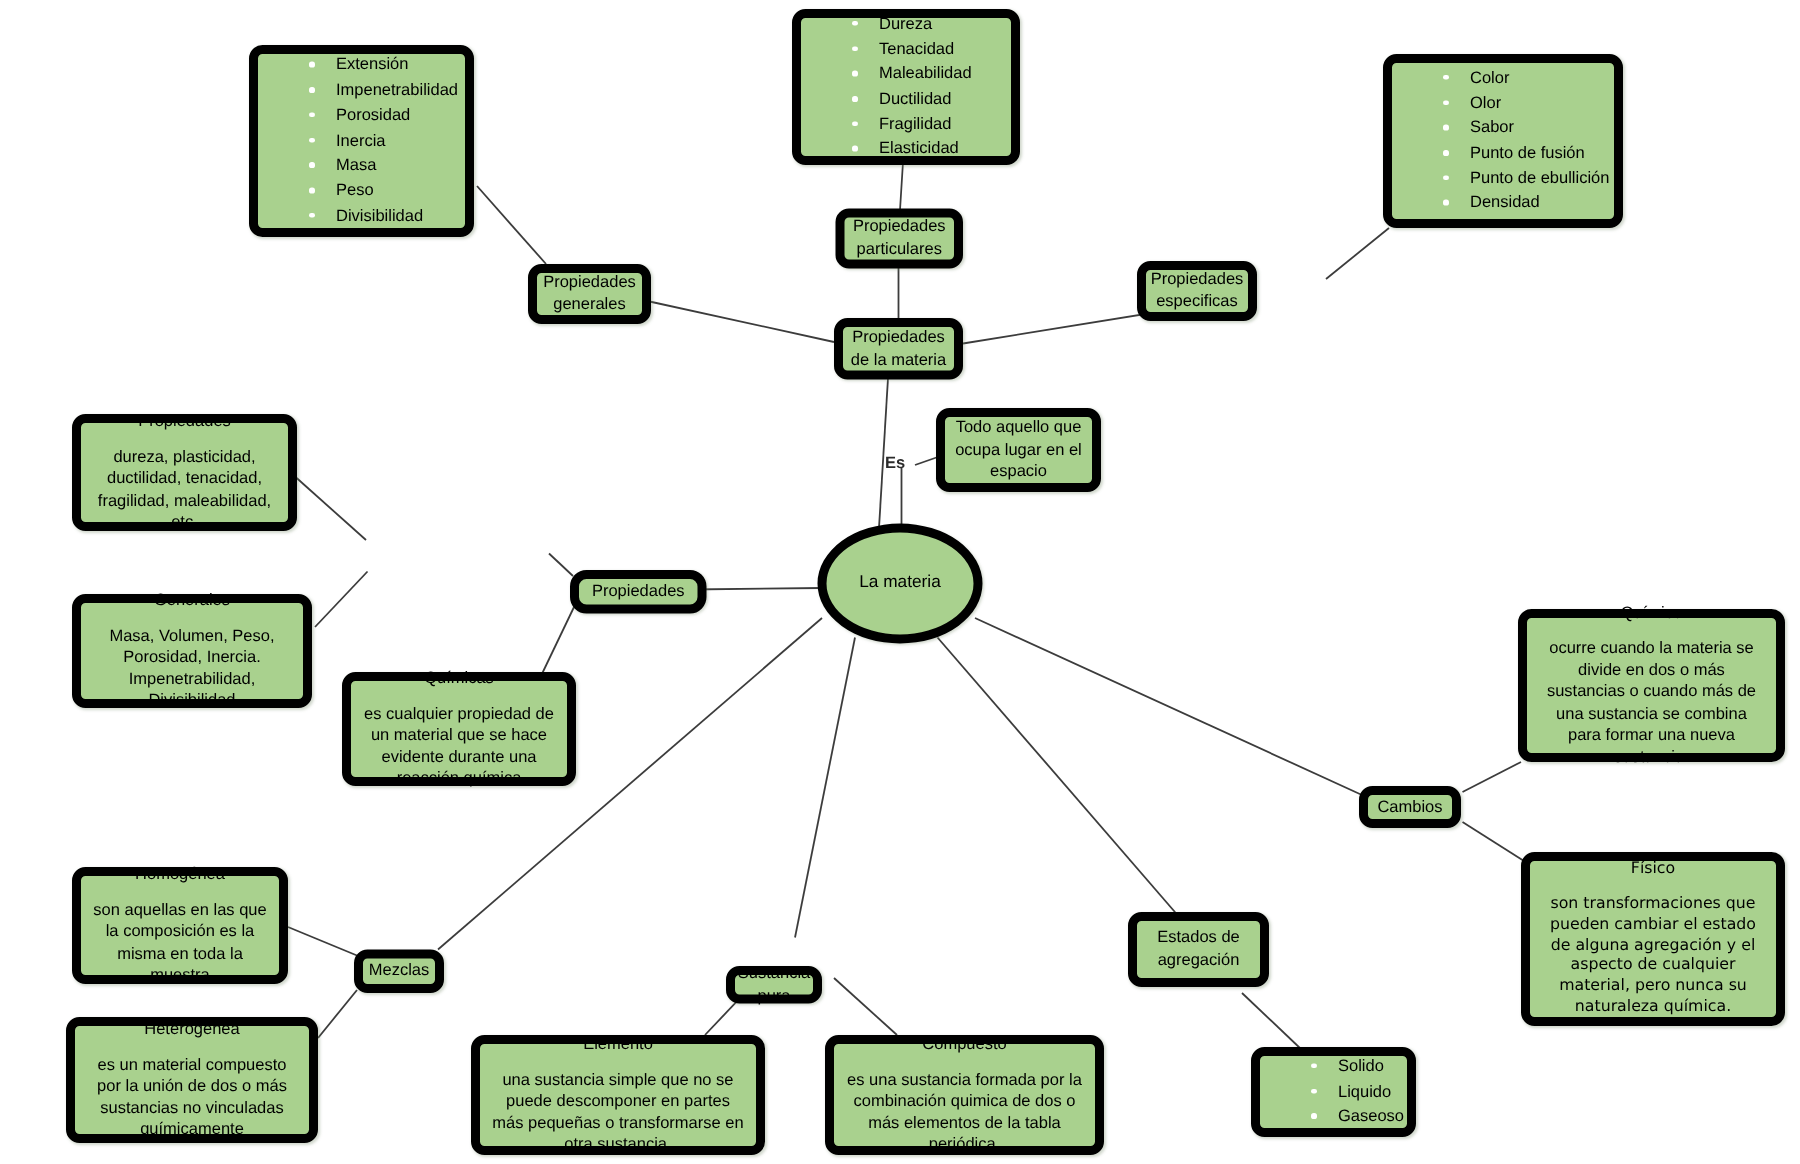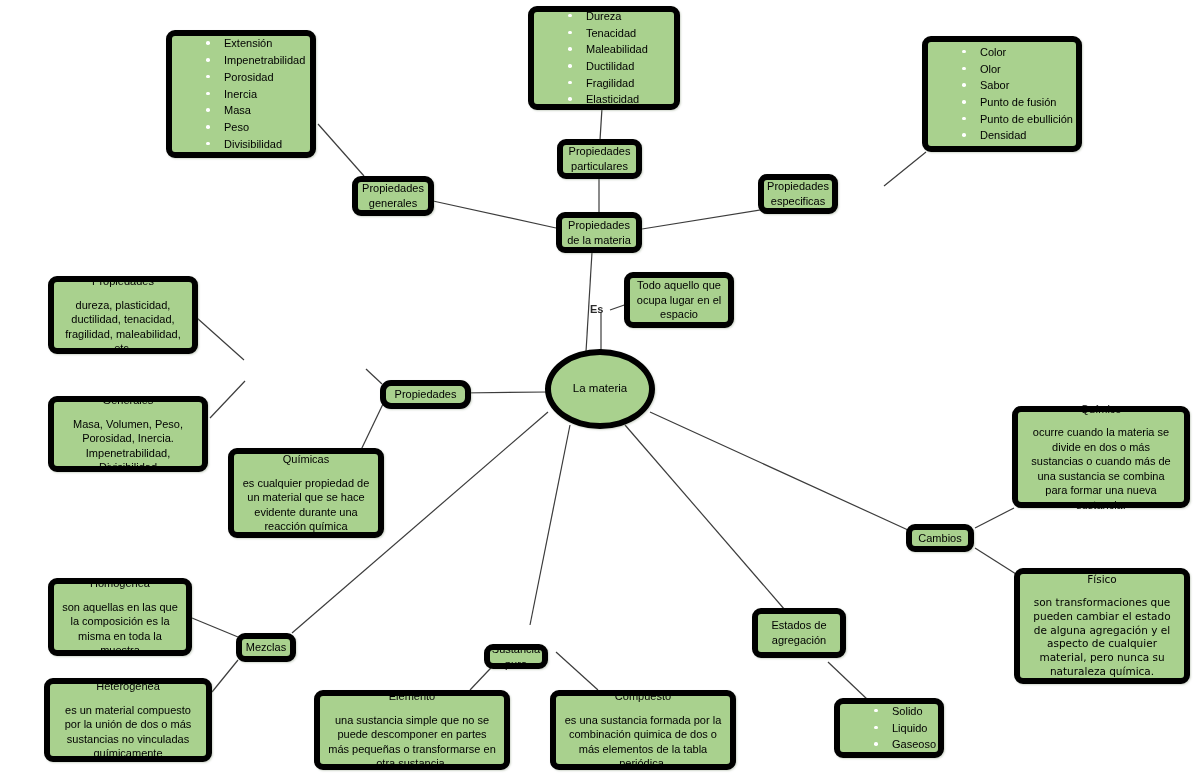--- a/index.html
+++ b/index.html
@@ -232,21 +232,21 @@
     <span class="title">Propiedades</span>
     <span class="body">dureza, plasticidad, ductilidad, tenacidad, fragilidad, maleabilidad, etc.</span>
   </div>
 
   <div class="node with-body lead" style="left:48px; top:396px; width:160px; height:76px; padding:21px 6px;">
     <span class="title">Generales</span>
     <span class="body">Masa, Volumen, Peso, Porosidad, Inercia. Impenetrabilidad, Divisibilidad</span>
   </div>
 
 
-  <div class="node with-body lead" style="left:228px; top:448px; width:156px; height:90px; padding:4px 6px;">
+  <div class="node with-body lead" style="left:228px; top:448px; width:156px; height:76px; padding:4px 6px;">
     <span class="title">Químicas</span>
     <span class="body">es cualquier propiedad de un material que se hace evidente durante una reacción química</span>
   </div>
 
   <div class="node small" style="left:380px; top:380px; width:91px; height:29px;border-radius:11px;">
     <span class="title">Propiedades</span>
   </div>
 
   <div class="node small" style="left:906px; top:524px; width:68px; height:28px;">
     <span class="title">Cambios</span>

